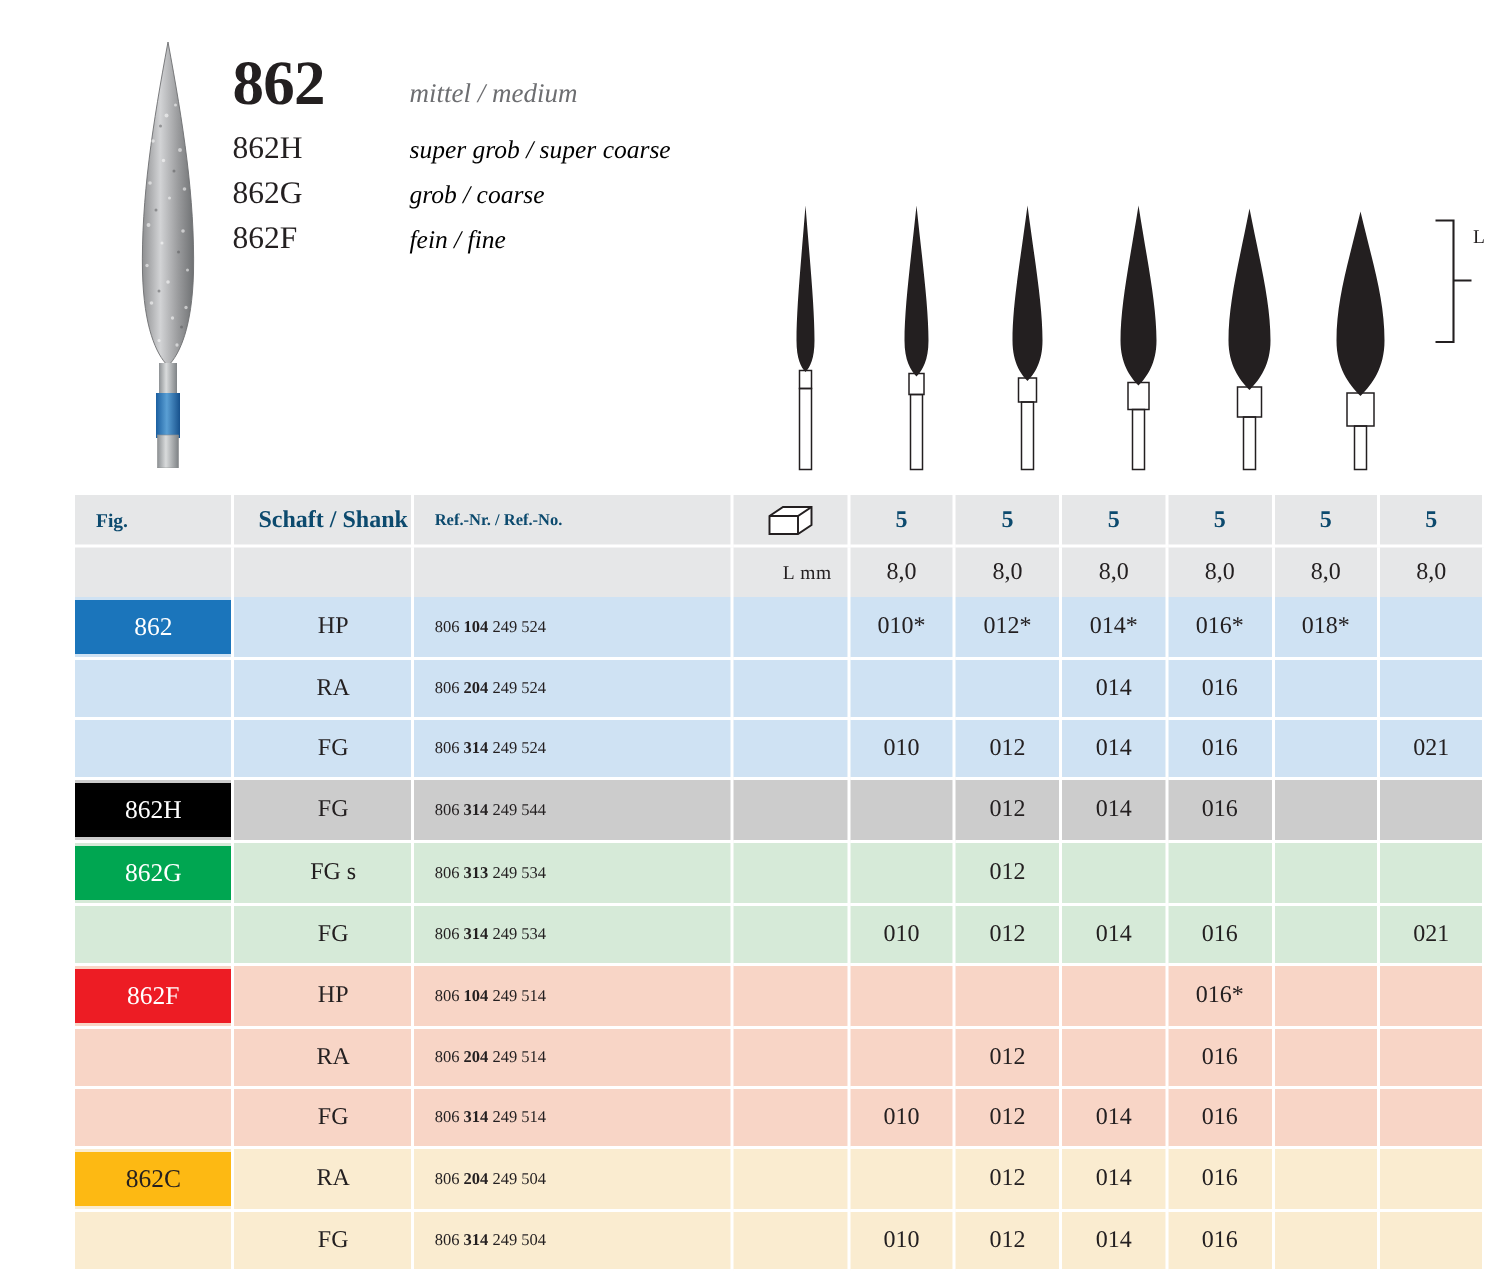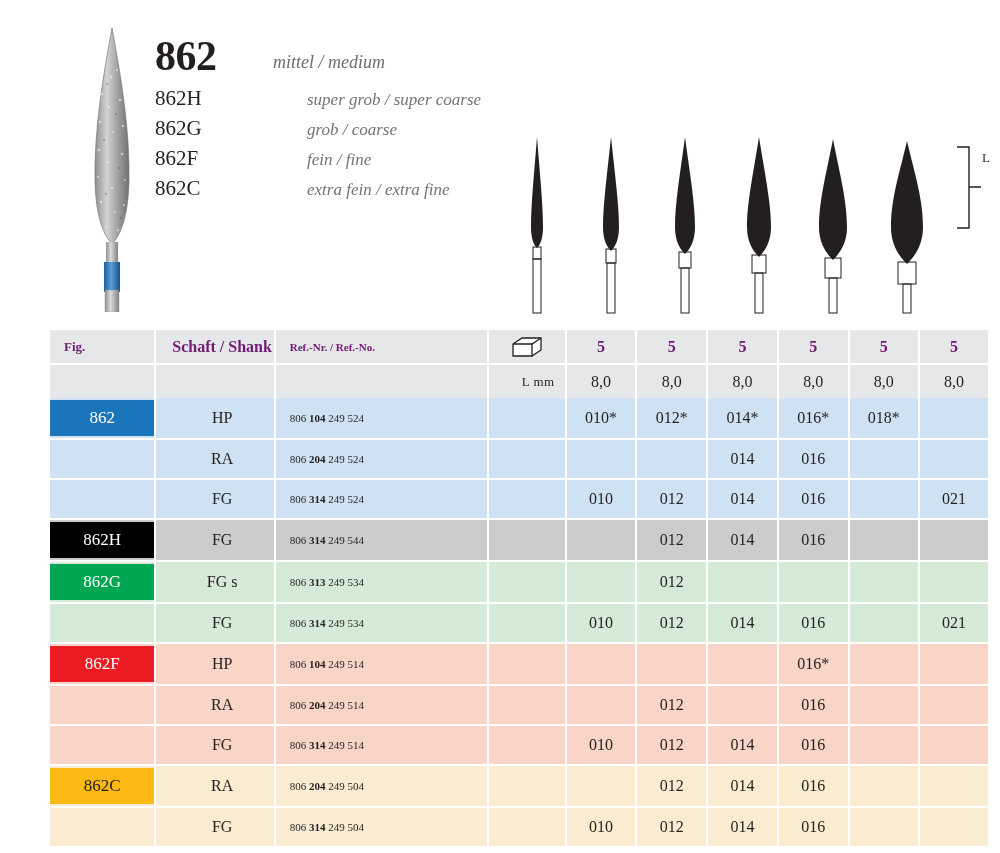--- a/index.html
+++ b/index.html
@@ -16,36 +16,36 @@
   #header{position:absolute;left:0;top:0;width:880px;height:330px;}
 
   #bur-art{position:absolute;left:82px;top:22px;width:60px;height:290px;}
 
   #title-block{position:absolute;left:155px;top:30px;width:420px;}
   #main-code{font-size:42px;font-weight:bold;letter-spacing:-0.5px;line-height:52px;display:inline-block;width:118px;vertical-align:top;}
   #main-grit{display:inline-block;font-size:18px;color:#6d6e71;font-style:italic;padding-top:22px;}
 
   .grit-row{height:30px;}
   .grit-code{display:inline-block;width:118px;font-size:21px;color:#231f20;}
-  .grit-desc{display:inline-block;font-size:17px;color:#737373;font-style:italic;margin-left:34px;}
+  .grit-desc{display:inline-block;font-size:17px;color:#000000;font-style:italic;}
 
   
   #shapes{position:absolute;left:500px;top:135px;width:470px;height:180px;}
   .shape-cell{position:absolute;top:0;width:74px;height:180px;}
   .shape-svg{position:absolute;left:0;top:0;}
 
   
   #bracket{position:absolute;left:955px;top:145px;width:30px;height:85px;}
   #bracket-label{position:absolute;left:982px;top:150px;font-size:13px;color:#231f20;}
 
   
   table{position:absolute;left:50px;top:330px;border-collapse:collapse;width:940px;
         font-family:"Liberation Serif", serif;}
   td,th{padding:0;margin:0;}
-  .hdr{background:#e6e7e8;height:34px;font-size:13px;color:#701a75;font-weight:bold;}
+  .hdr{background:#e6e7e8;height:34px;font-size:13px;color:#0c4a6e;font-weight:bold;}
   .hdr td{border-bottom:2px solid #ffffff;}
   .hdr-sub{background:#e6e7e8;height:34px;font-size:13px;margin-top:40px;}
   .c-fig{width:100px;text-align:left;padding-left:14px;}
   .c-shank{width:112px;text-align:center;padding-left:14px;font-size:16px;}
   .c-ref{width:222px;text-align:left;padding-left:14px;font-size:11px;}
   .c-iso{width:72px;text-align:center;font-size:16px;}
   .c-size{width:74px;text-align:center;font-size:16px;}
   .row{height:40px;}
   .row td{border-bottom:2px solid #ffffff;border-right:2px solid #ffffff;}
   .hdr td, .hdr-sub td{border-right:2px solid #ffffff;}
@@ -140,23 +140,20 @@
     <div style="margin-top:4px;">
       <div class="grit-row">
         <span class="grit-code">862H</span><span class="grit-desc">super grob / super coarse</span>
       </div>
       <div class="grit-row">
         <span class="grit-code">862G</span><span class="grit-desc">grob / coarse</span>
       </div>
       <div class="grit-row">
         <span class="grit-code">862F</span><span class="grit-desc">fein / fine</span>
       </div>
-      <div class="grit-row">
-        <span class="grit-code">862C</span><span class="grit-desc">extra fein / extra fine</span>
-      </div>
     </div>
   </div>
 
   <div id="shapes">
 
     <div class="shape-cell" style="left:0px;">
       <svg class="shape-svg" width="74" height="180" viewBox="0 0 74 180">
         <path d="M37 2 C34 40, 31 70, 31 92 C31 104, 34 110, 37 113 C40 110, 43 104, 43 92 C43 70, 40 40, 37 2 Z" fill="#231f20"></path>
         <rect x="33" y="112" width="8" height="12" fill="none" stroke="#231f20" stroke-width="1"></rect>
         <rect x="33" y="124" width="8" height="54" fill="none" stroke="#231f20" stroke-width="1"></rect>

